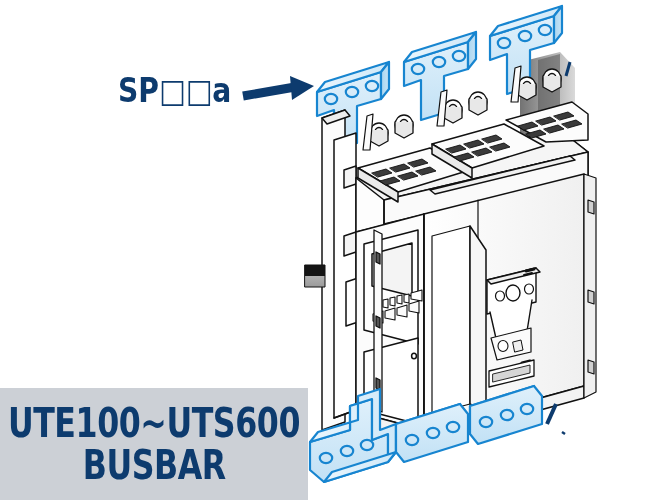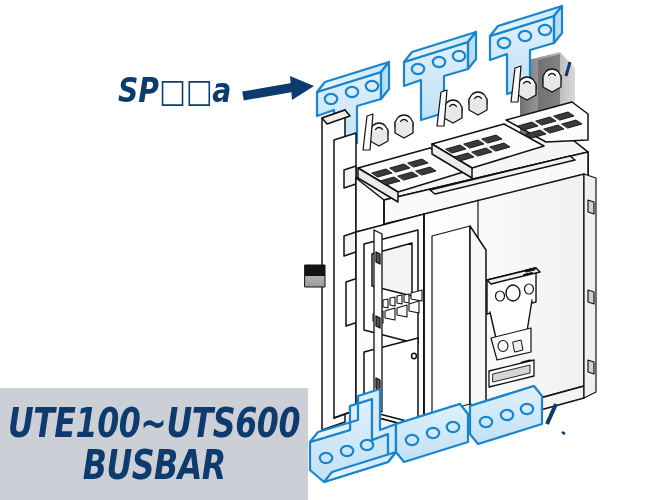--- a/index.html
+++ b/index.html
@@ -6,21 +6,20 @@
   html,body{margin:0;padding:0;background:#ffffff;}
   body{
     font-family:"Liberation Sans", sans-serif;
     -webkit-font-smoothing:antialiased;
   }
   #stage{
     position:relative;
     width:660px;height:500px;
     background:#ffffff;
     overflow:hidden;
-    font-style:italic;
   }
   #art{position:absolute;left:0;top:0;width:660px;height:500px;}
 
   
   .caption-box{
     position:absolute;
     left:0px; top:388px;
     width:308px; height:112px;
     background:#ccd0d6;
     z-index:5;

